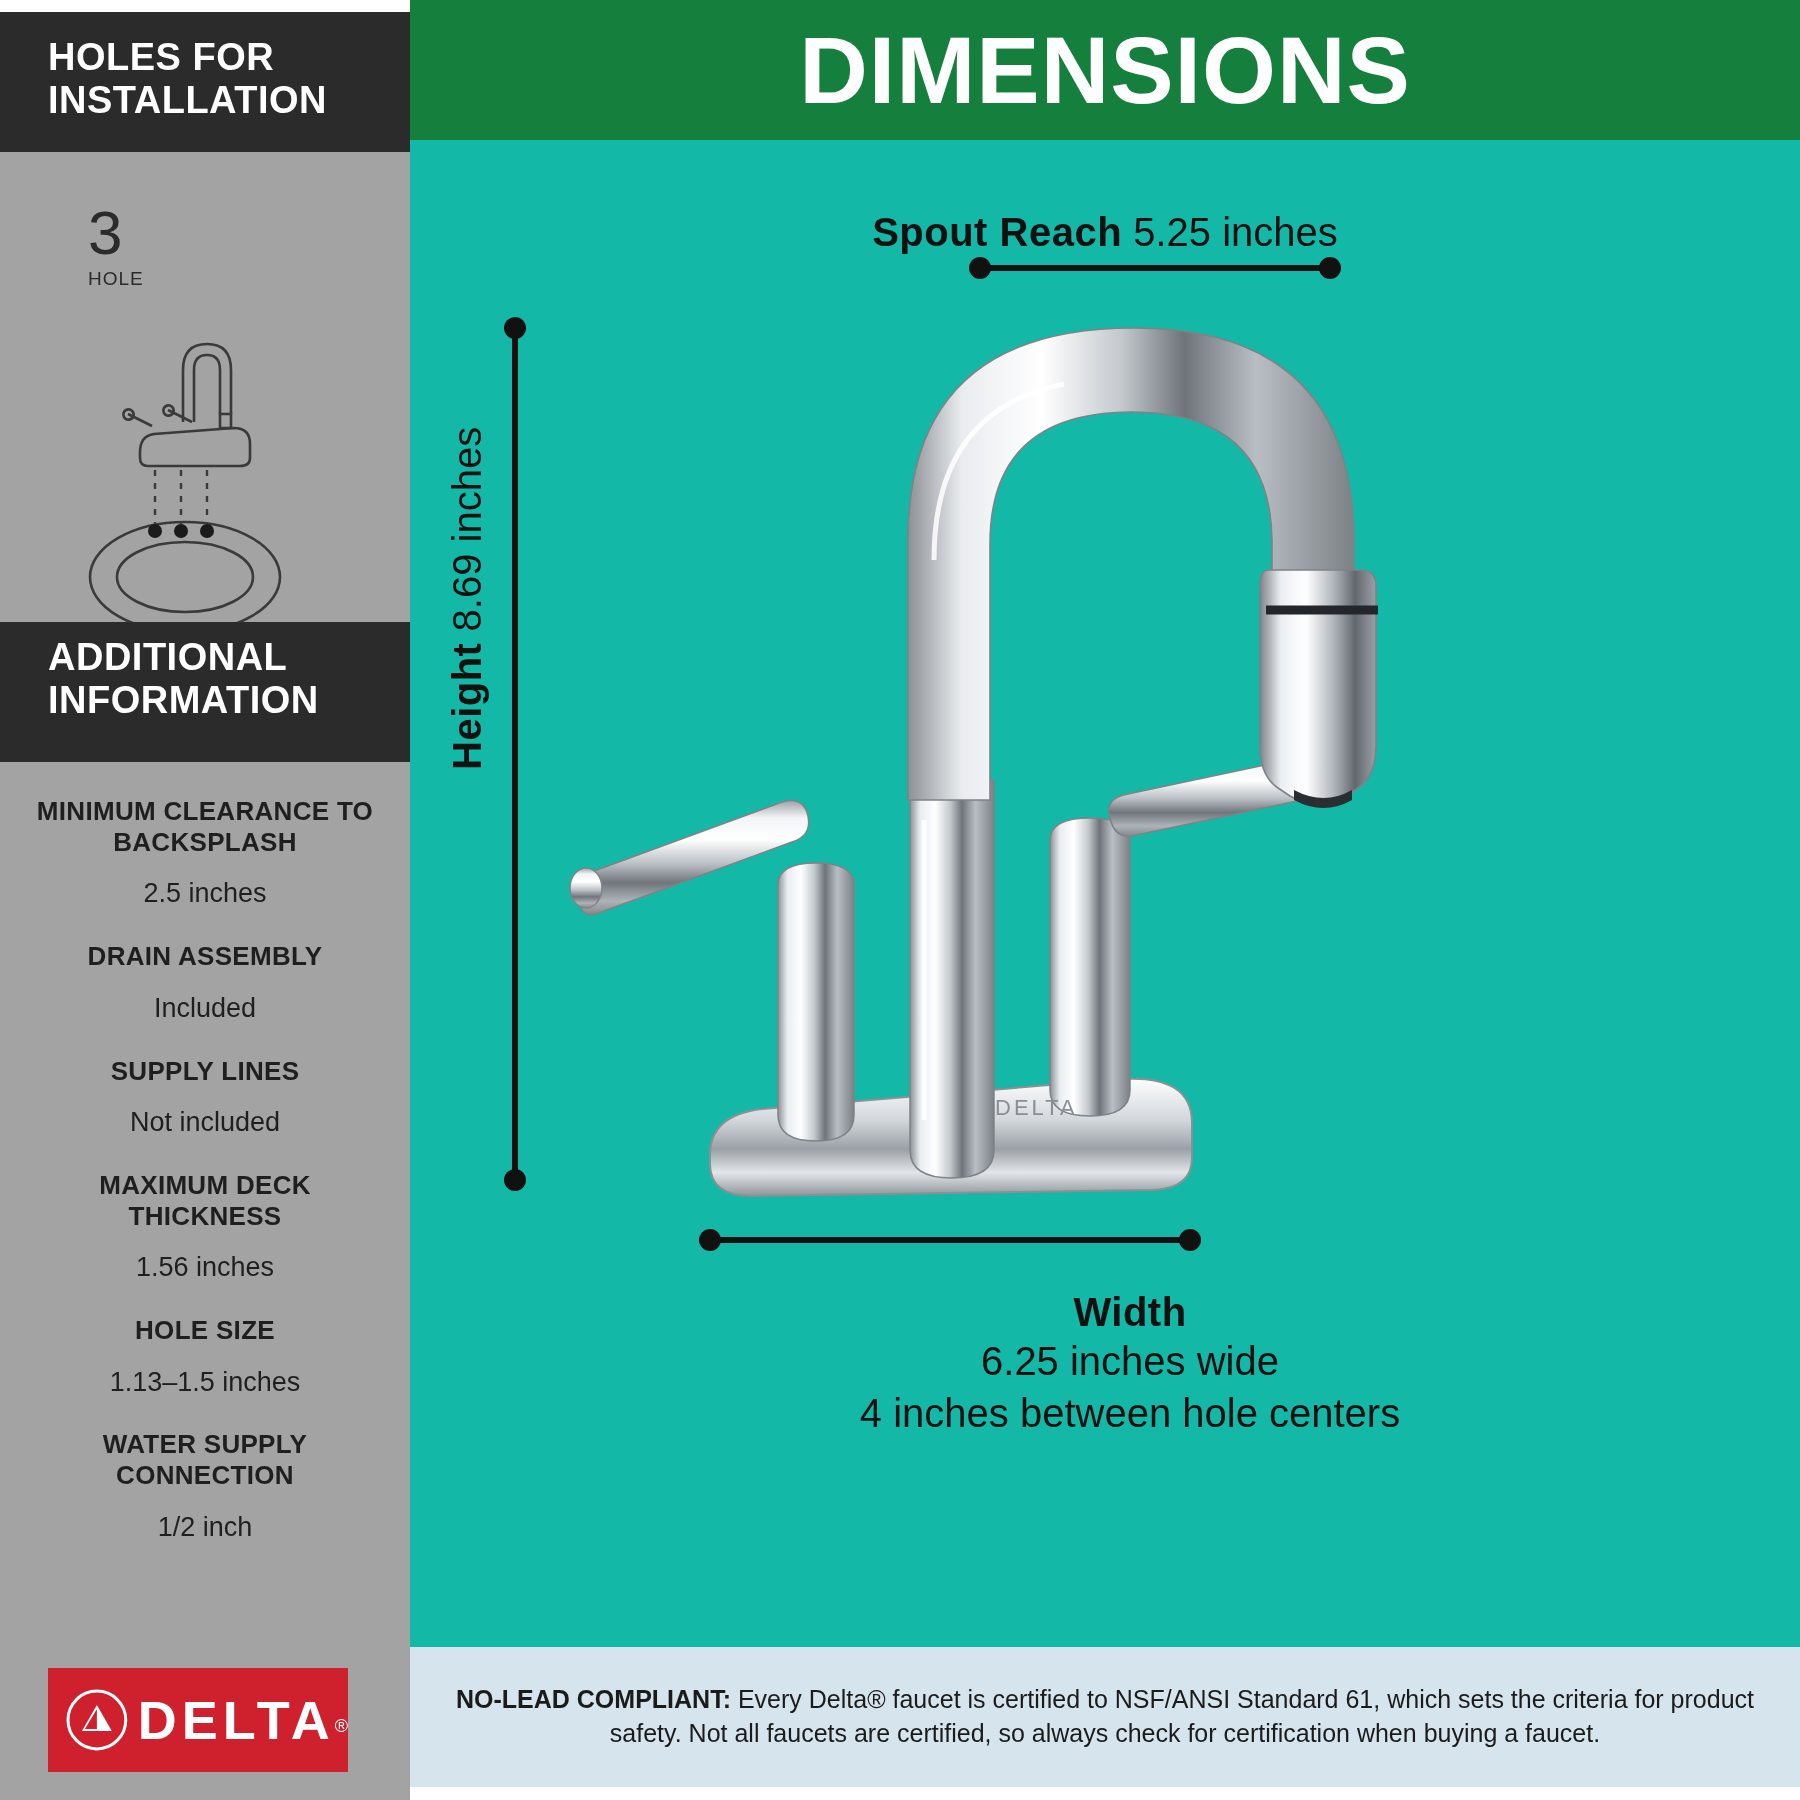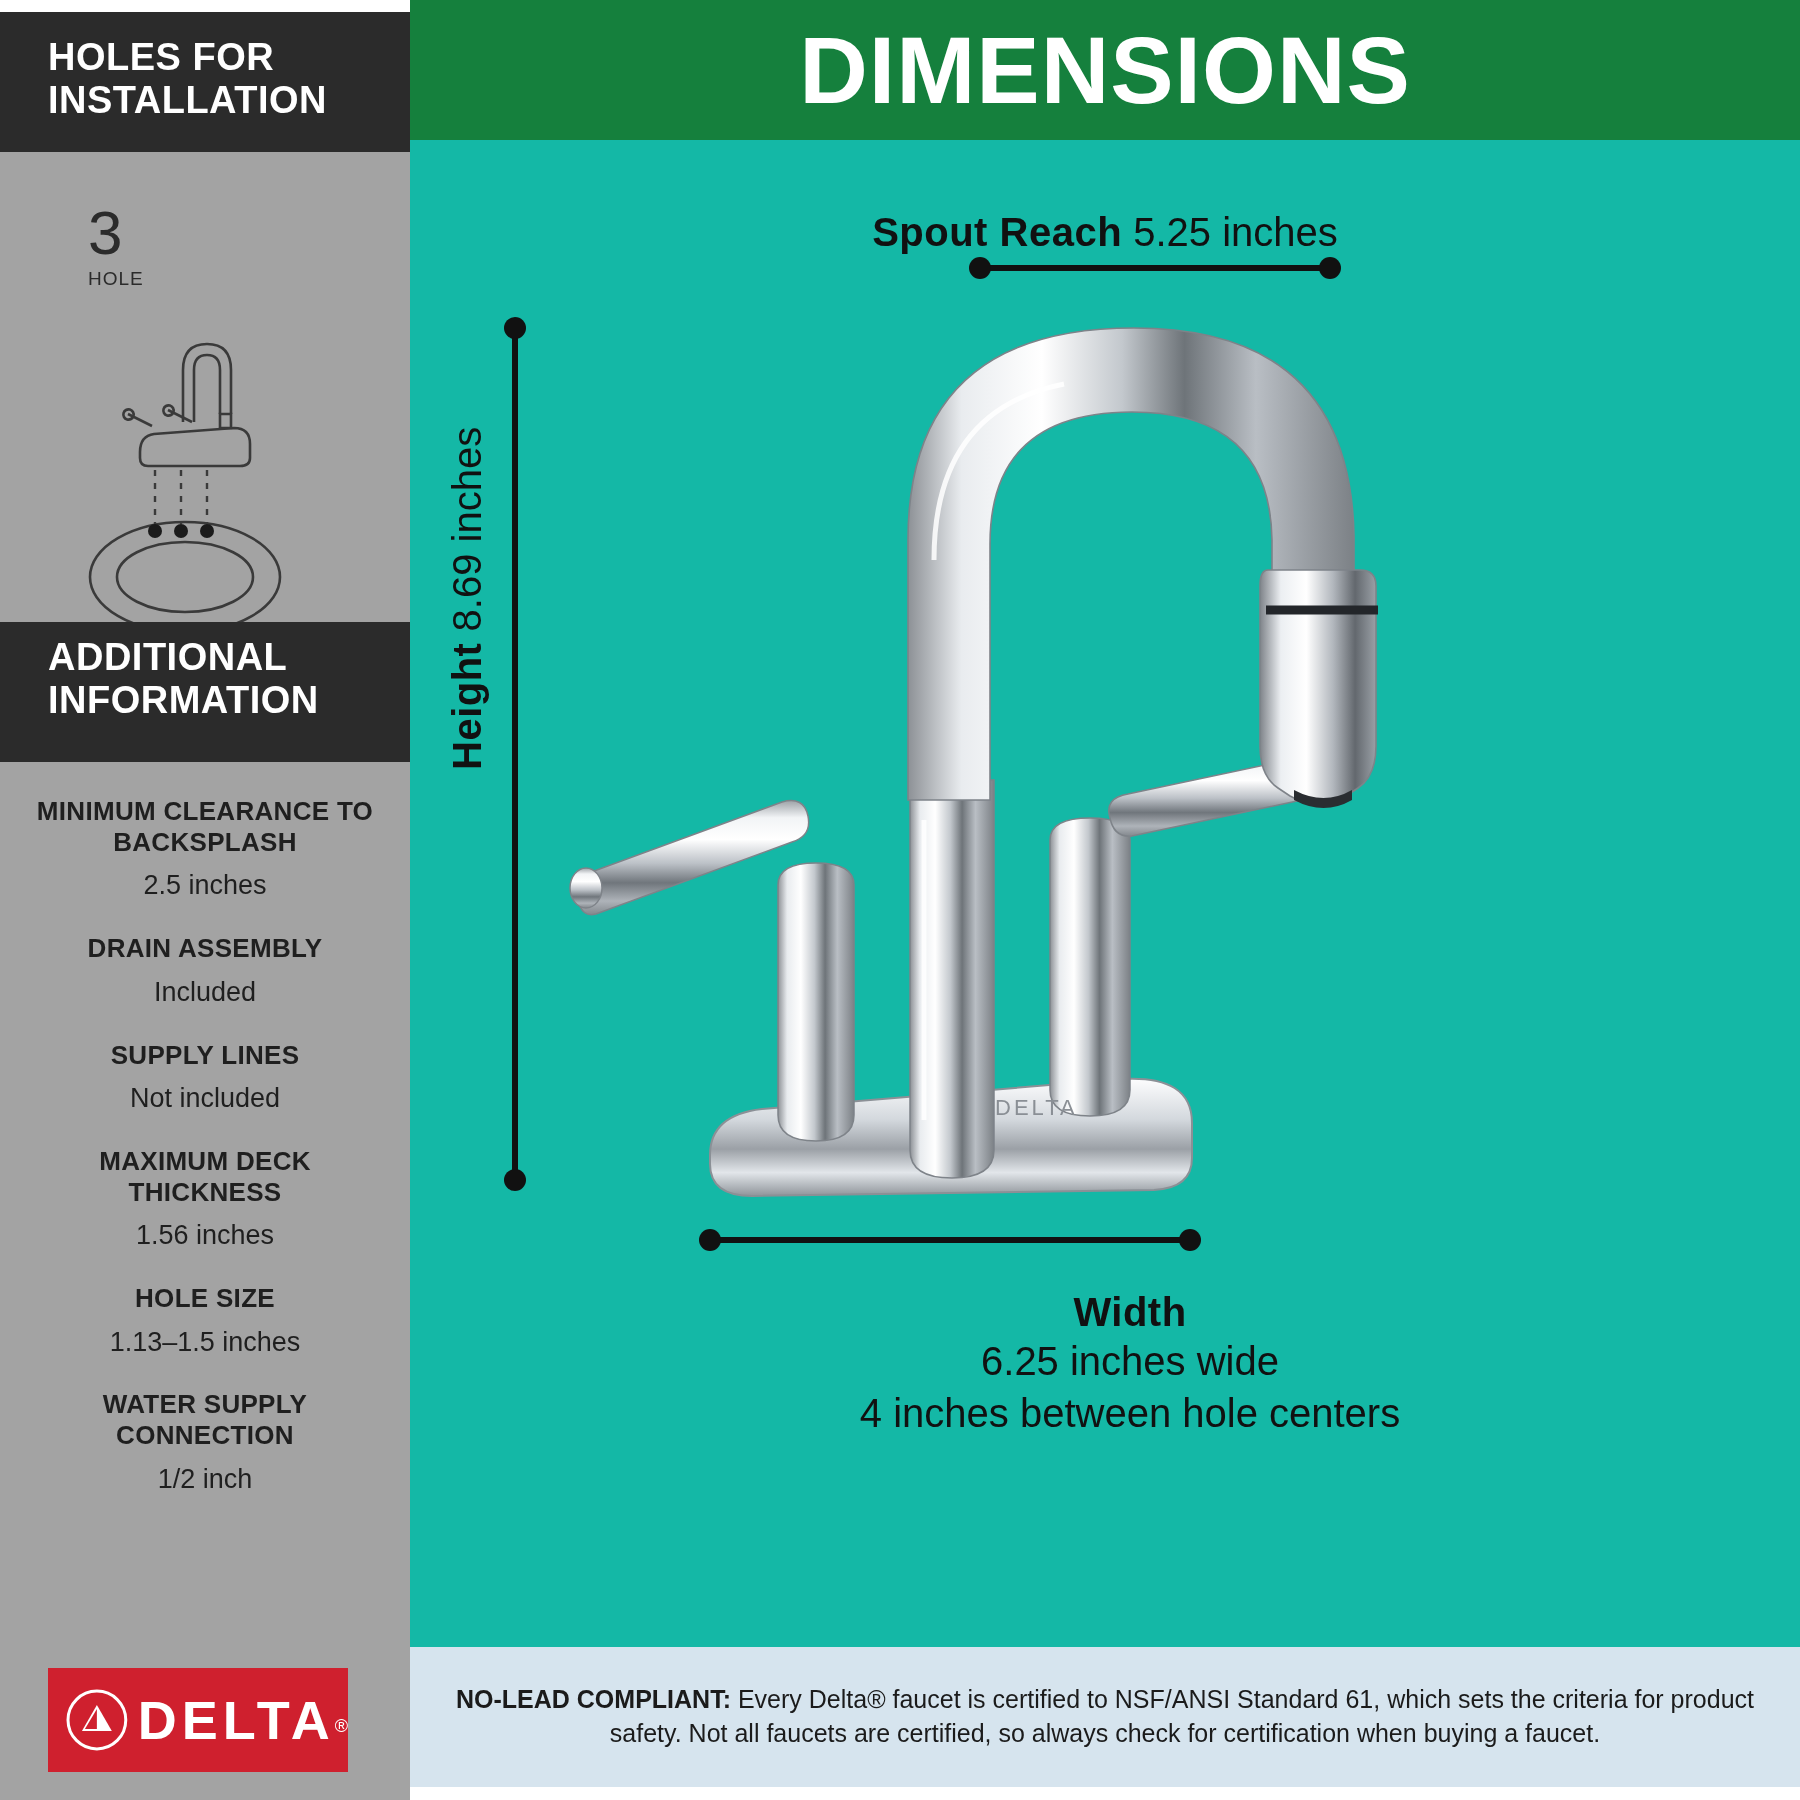--- a/index.html
+++ b/index.html
@@ -62,21 +62,21 @@
   .info-label {
     font-weight: bold;
     font-size: 26px;
     line-height: 1.18;
     letter-spacing: 0.3px;
     text-transform: uppercase;
   }
   .info-value {
     font-size: 27px;
     line-height: 1.25;
-    margin-top: 12px;
+    margin-top: 20px;
   }
 
   
   #delta-logo {
     position: absolute;
     left: 48px; bottom: 40px;
     width: 300px; height: 104px;
     background: #cf202e;
     display: flex;
     align-items: center;

